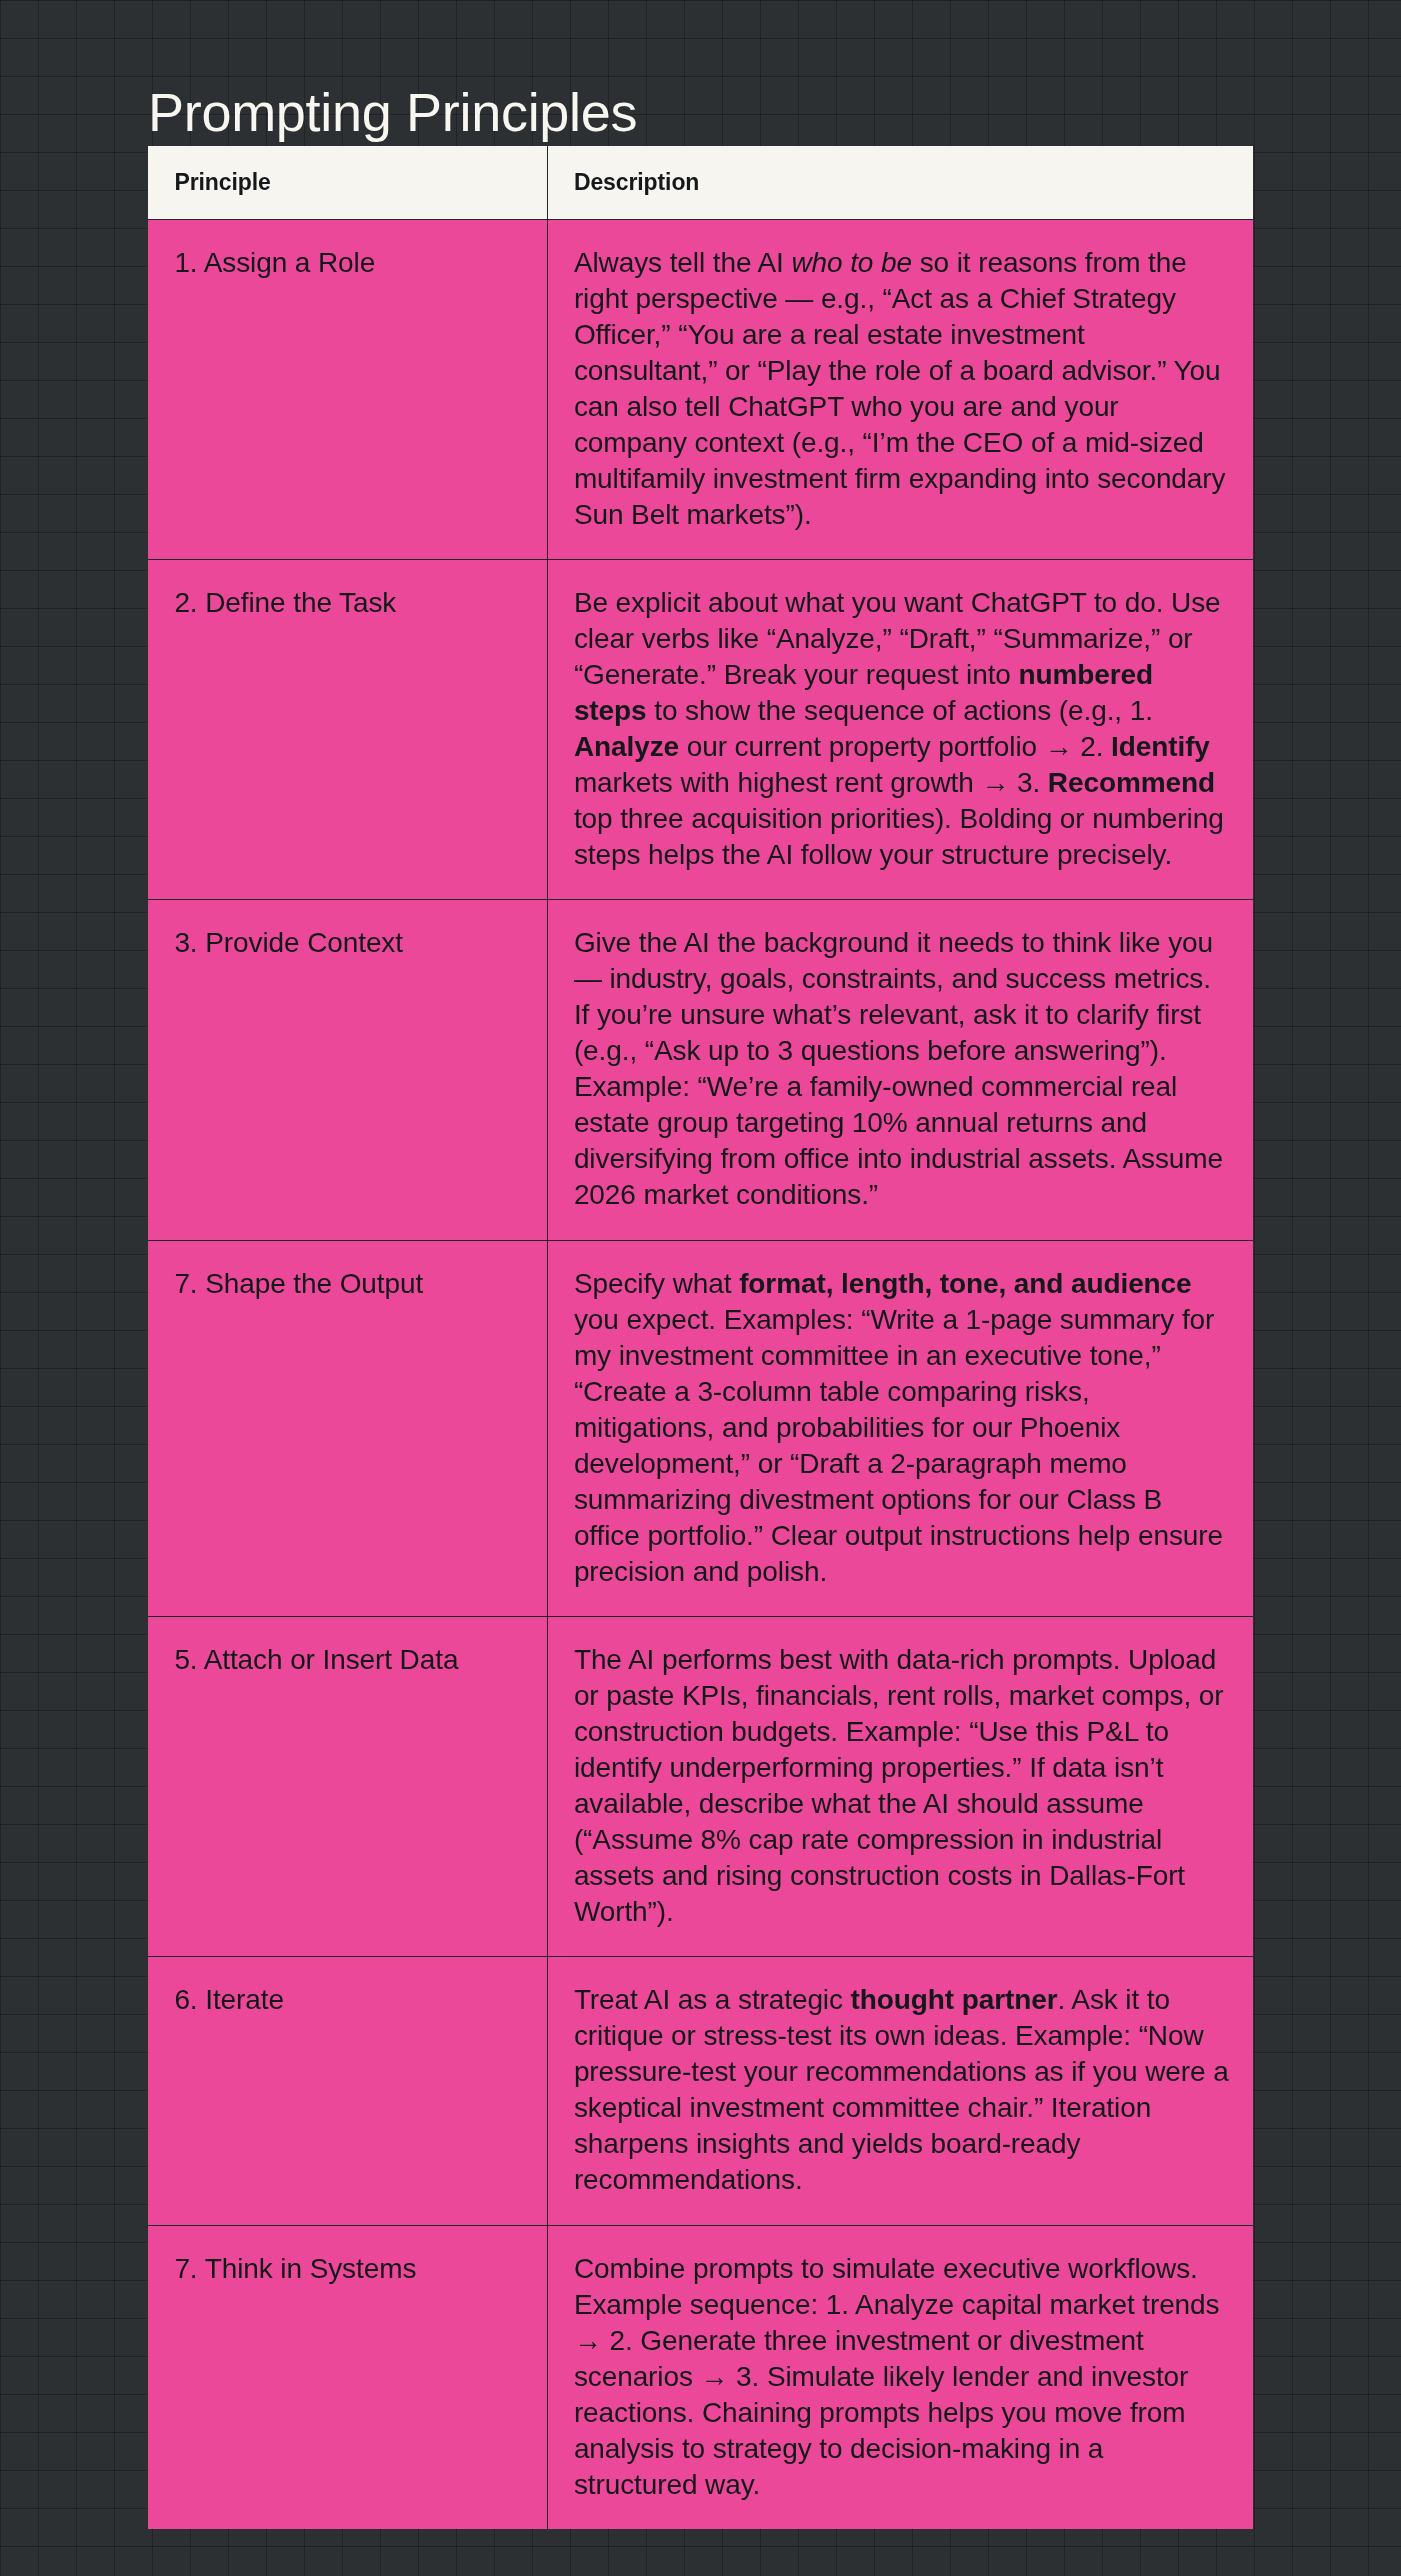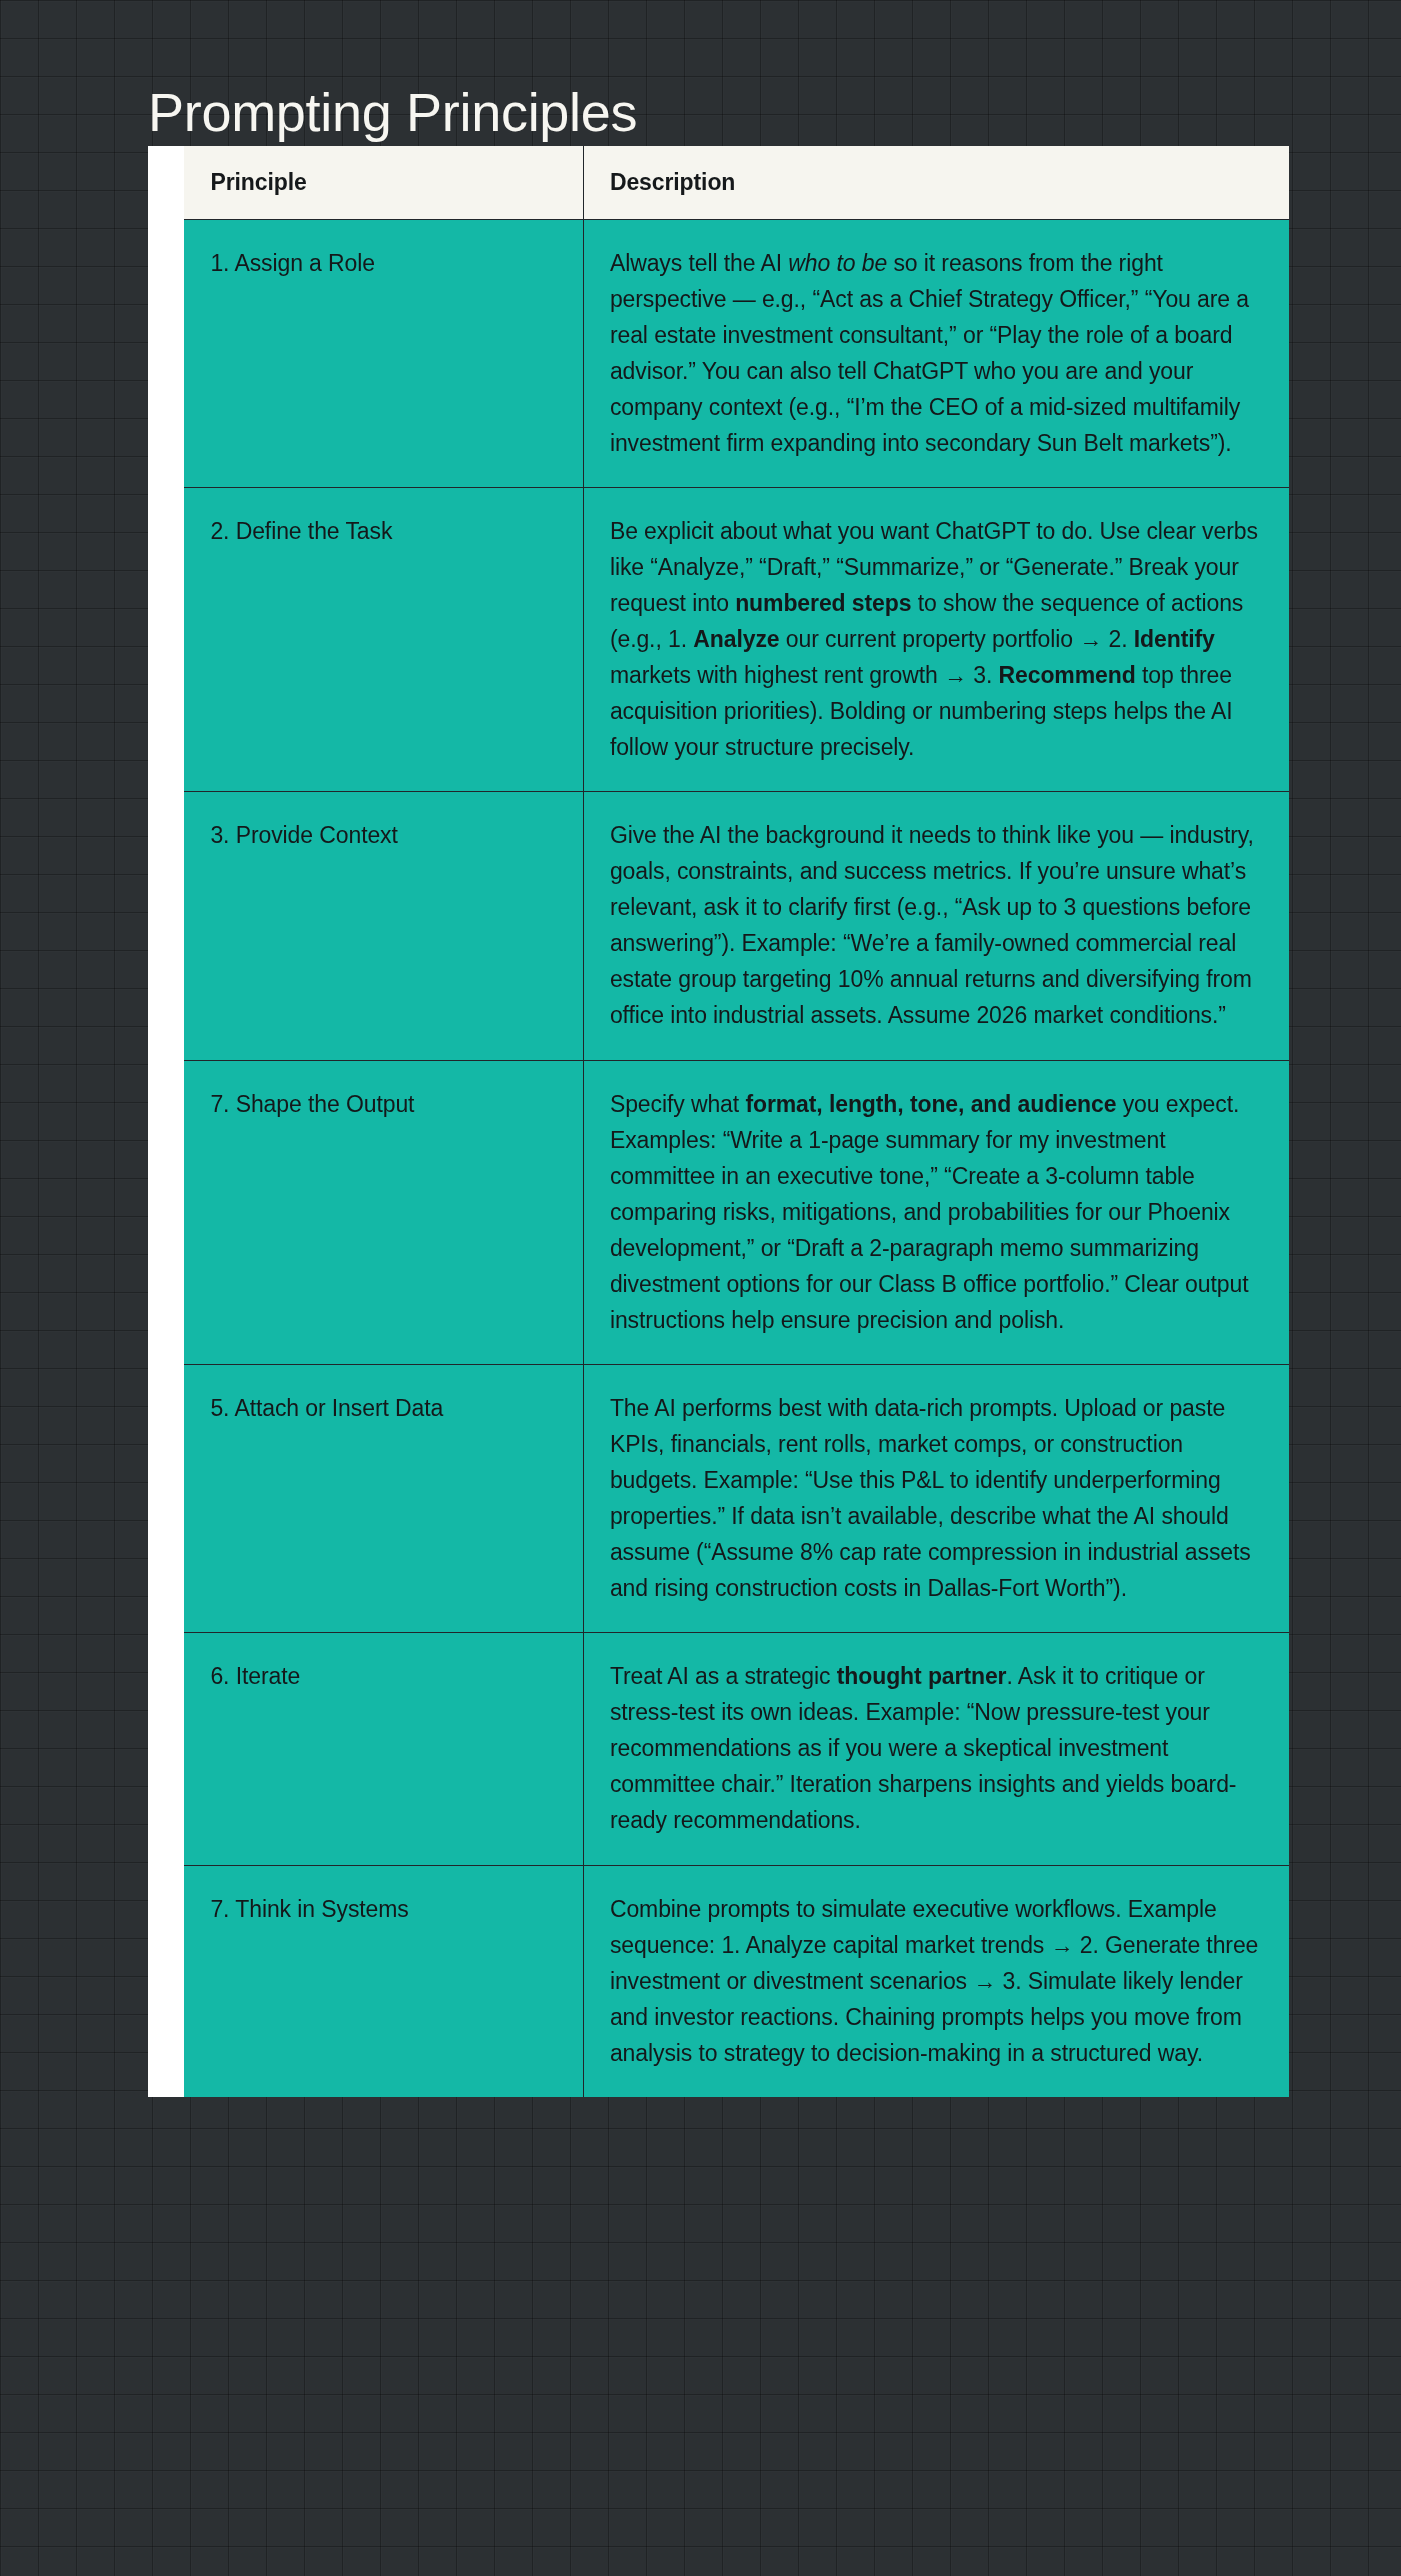--- a/index.html
+++ b/index.html
@@ -47,22 +47,21 @@
     top: 146px;
     width: 1105px;
     background: #ffffff;
     box-sizing: border-box;
   }
 
   table.principles {
     border-collapse: collapse;
     width: 1105px;
     table-layout: fixed;
-    background: #14b8a6;
-    margin-left: 36px;
+    background: #ec4899;
   }
 
   table.principles col.c-principle { width: 399px; }
   table.principles col.c-description { width: 706px; }
 
   table.principles thead th {
     background: #f6f5ef;
     text-align: left;
     vertical-align: middle;
     font-size: 23px;
@@ -74,21 +73,21 @@
     border-bottom: 1.9px solid #21262a;
     letter-spacing: -0.1px;
   }
   table.principles thead th.th-desc {
     padding-left: 26.4px;
     border-left: 1.9px solid #21262a;
   }
 
   table.principles tbody td {
     vertical-align: top;
-    font-size: 23px;
+    font-size: 28px;
     line-height: 36px;
     color: #14181a;
     padding: 25px 28px 26.4px 26.4px;
     border-bottom: 1.9px solid #21262a;
     box-sizing: border-box;
     letter-spacing: -0.1px;
   }
   table.principles tbody tr:last-child td {
     border-bottom: none;
   }

